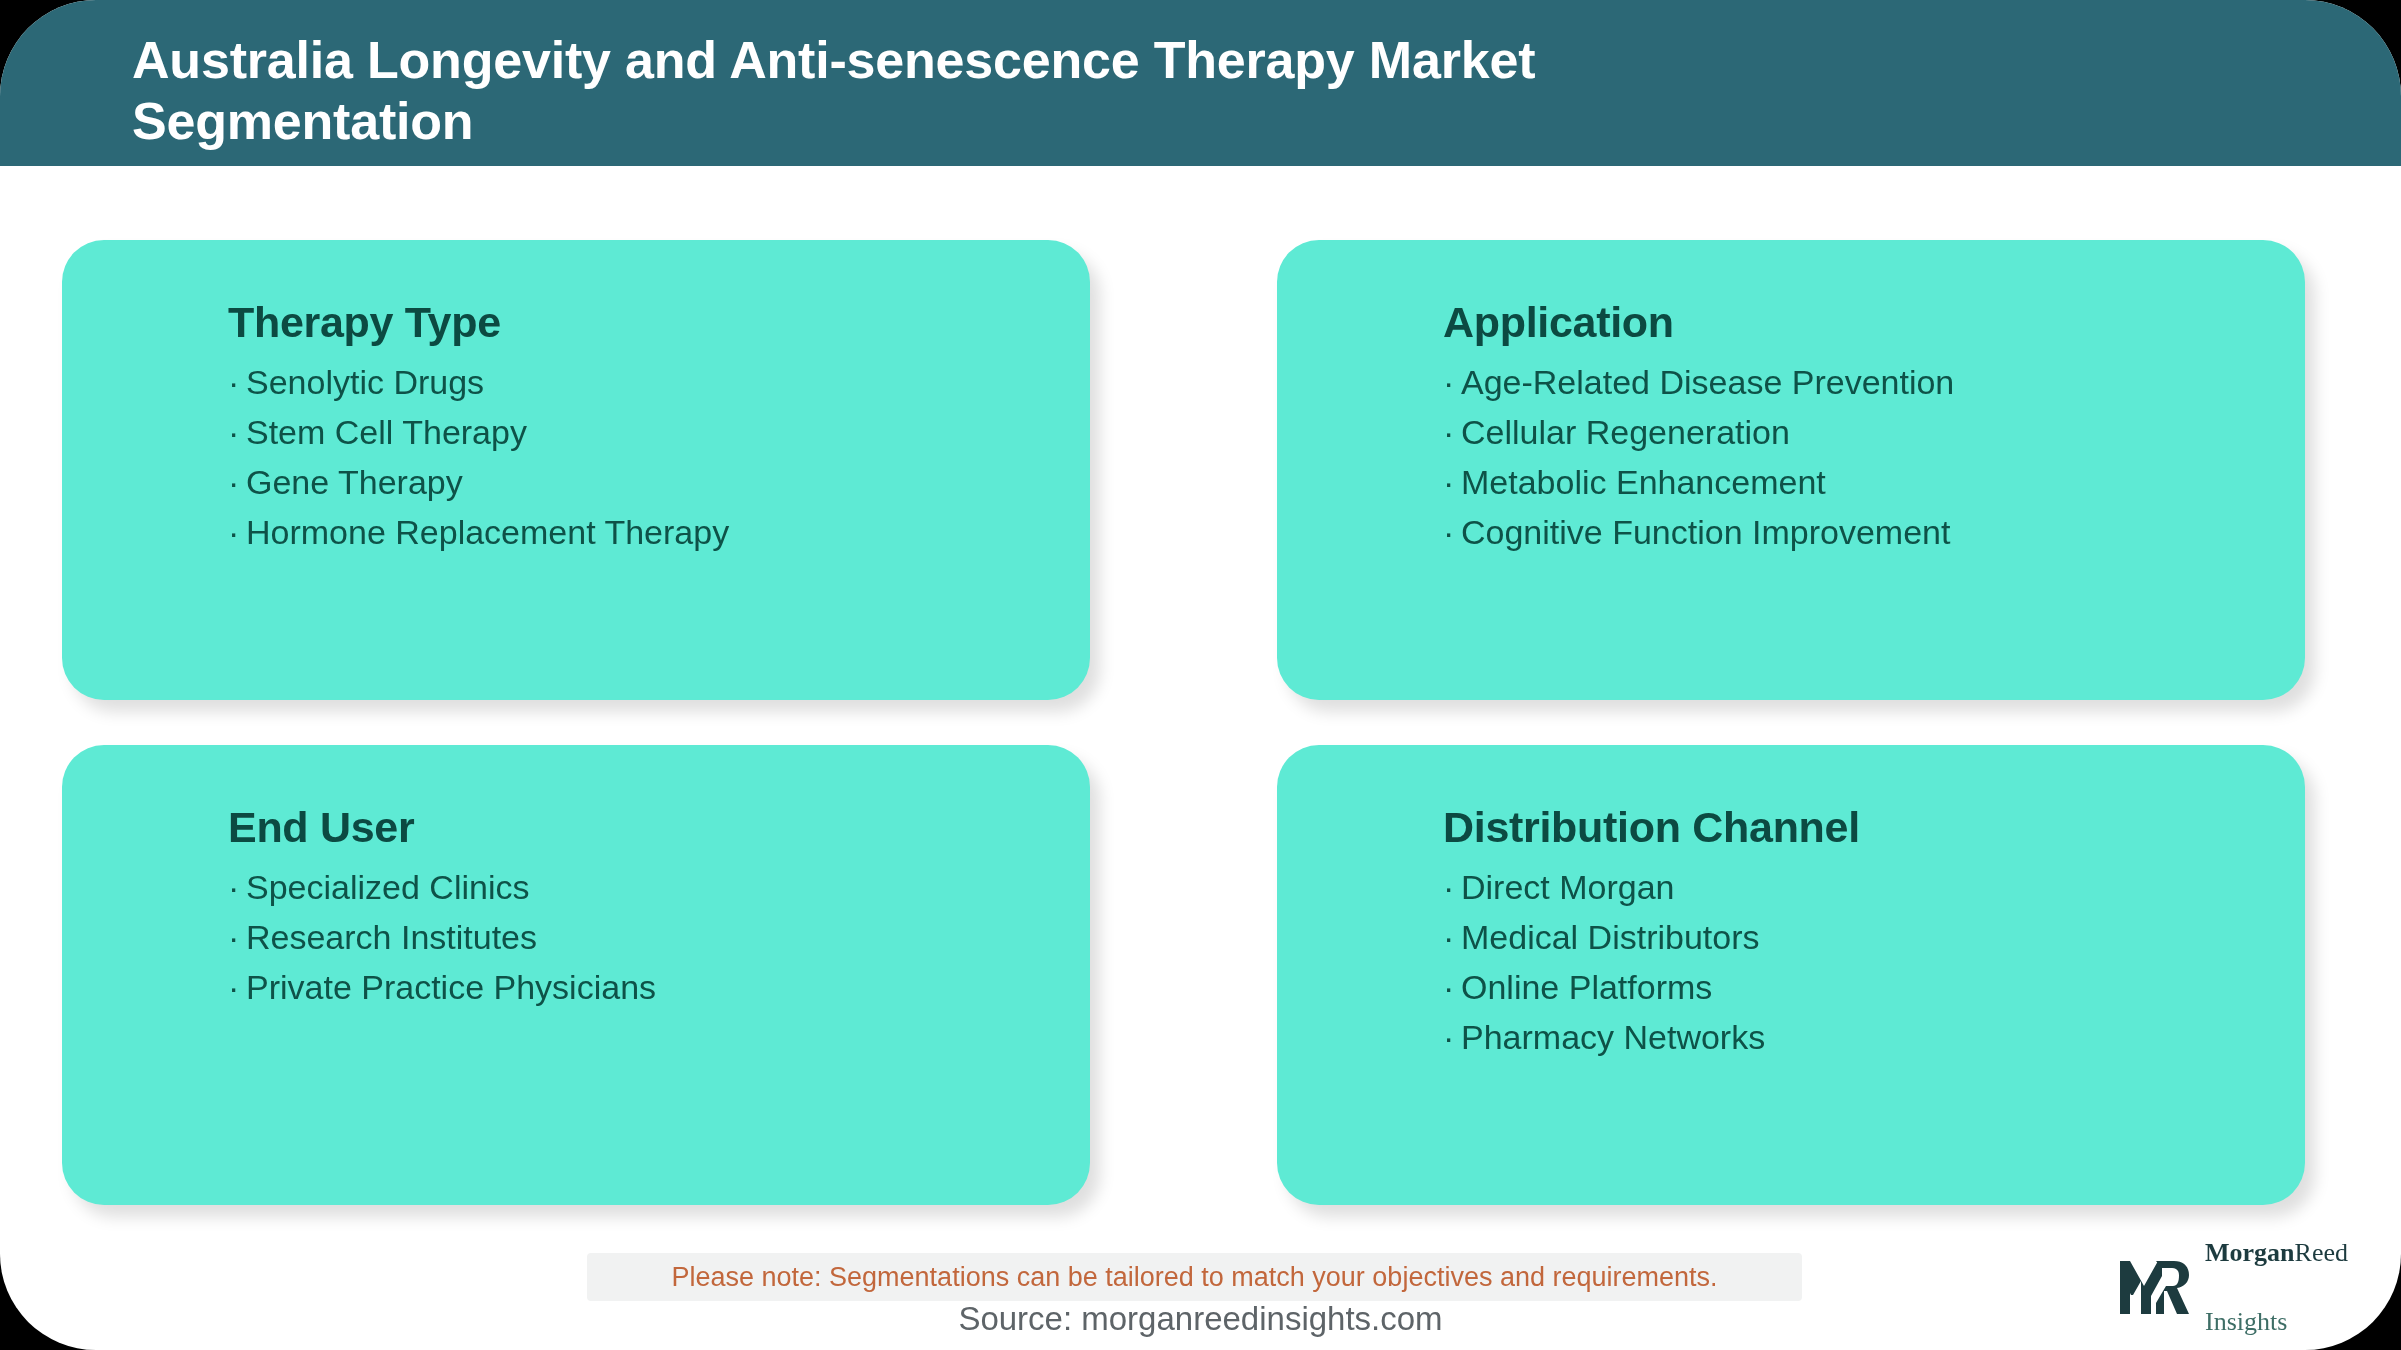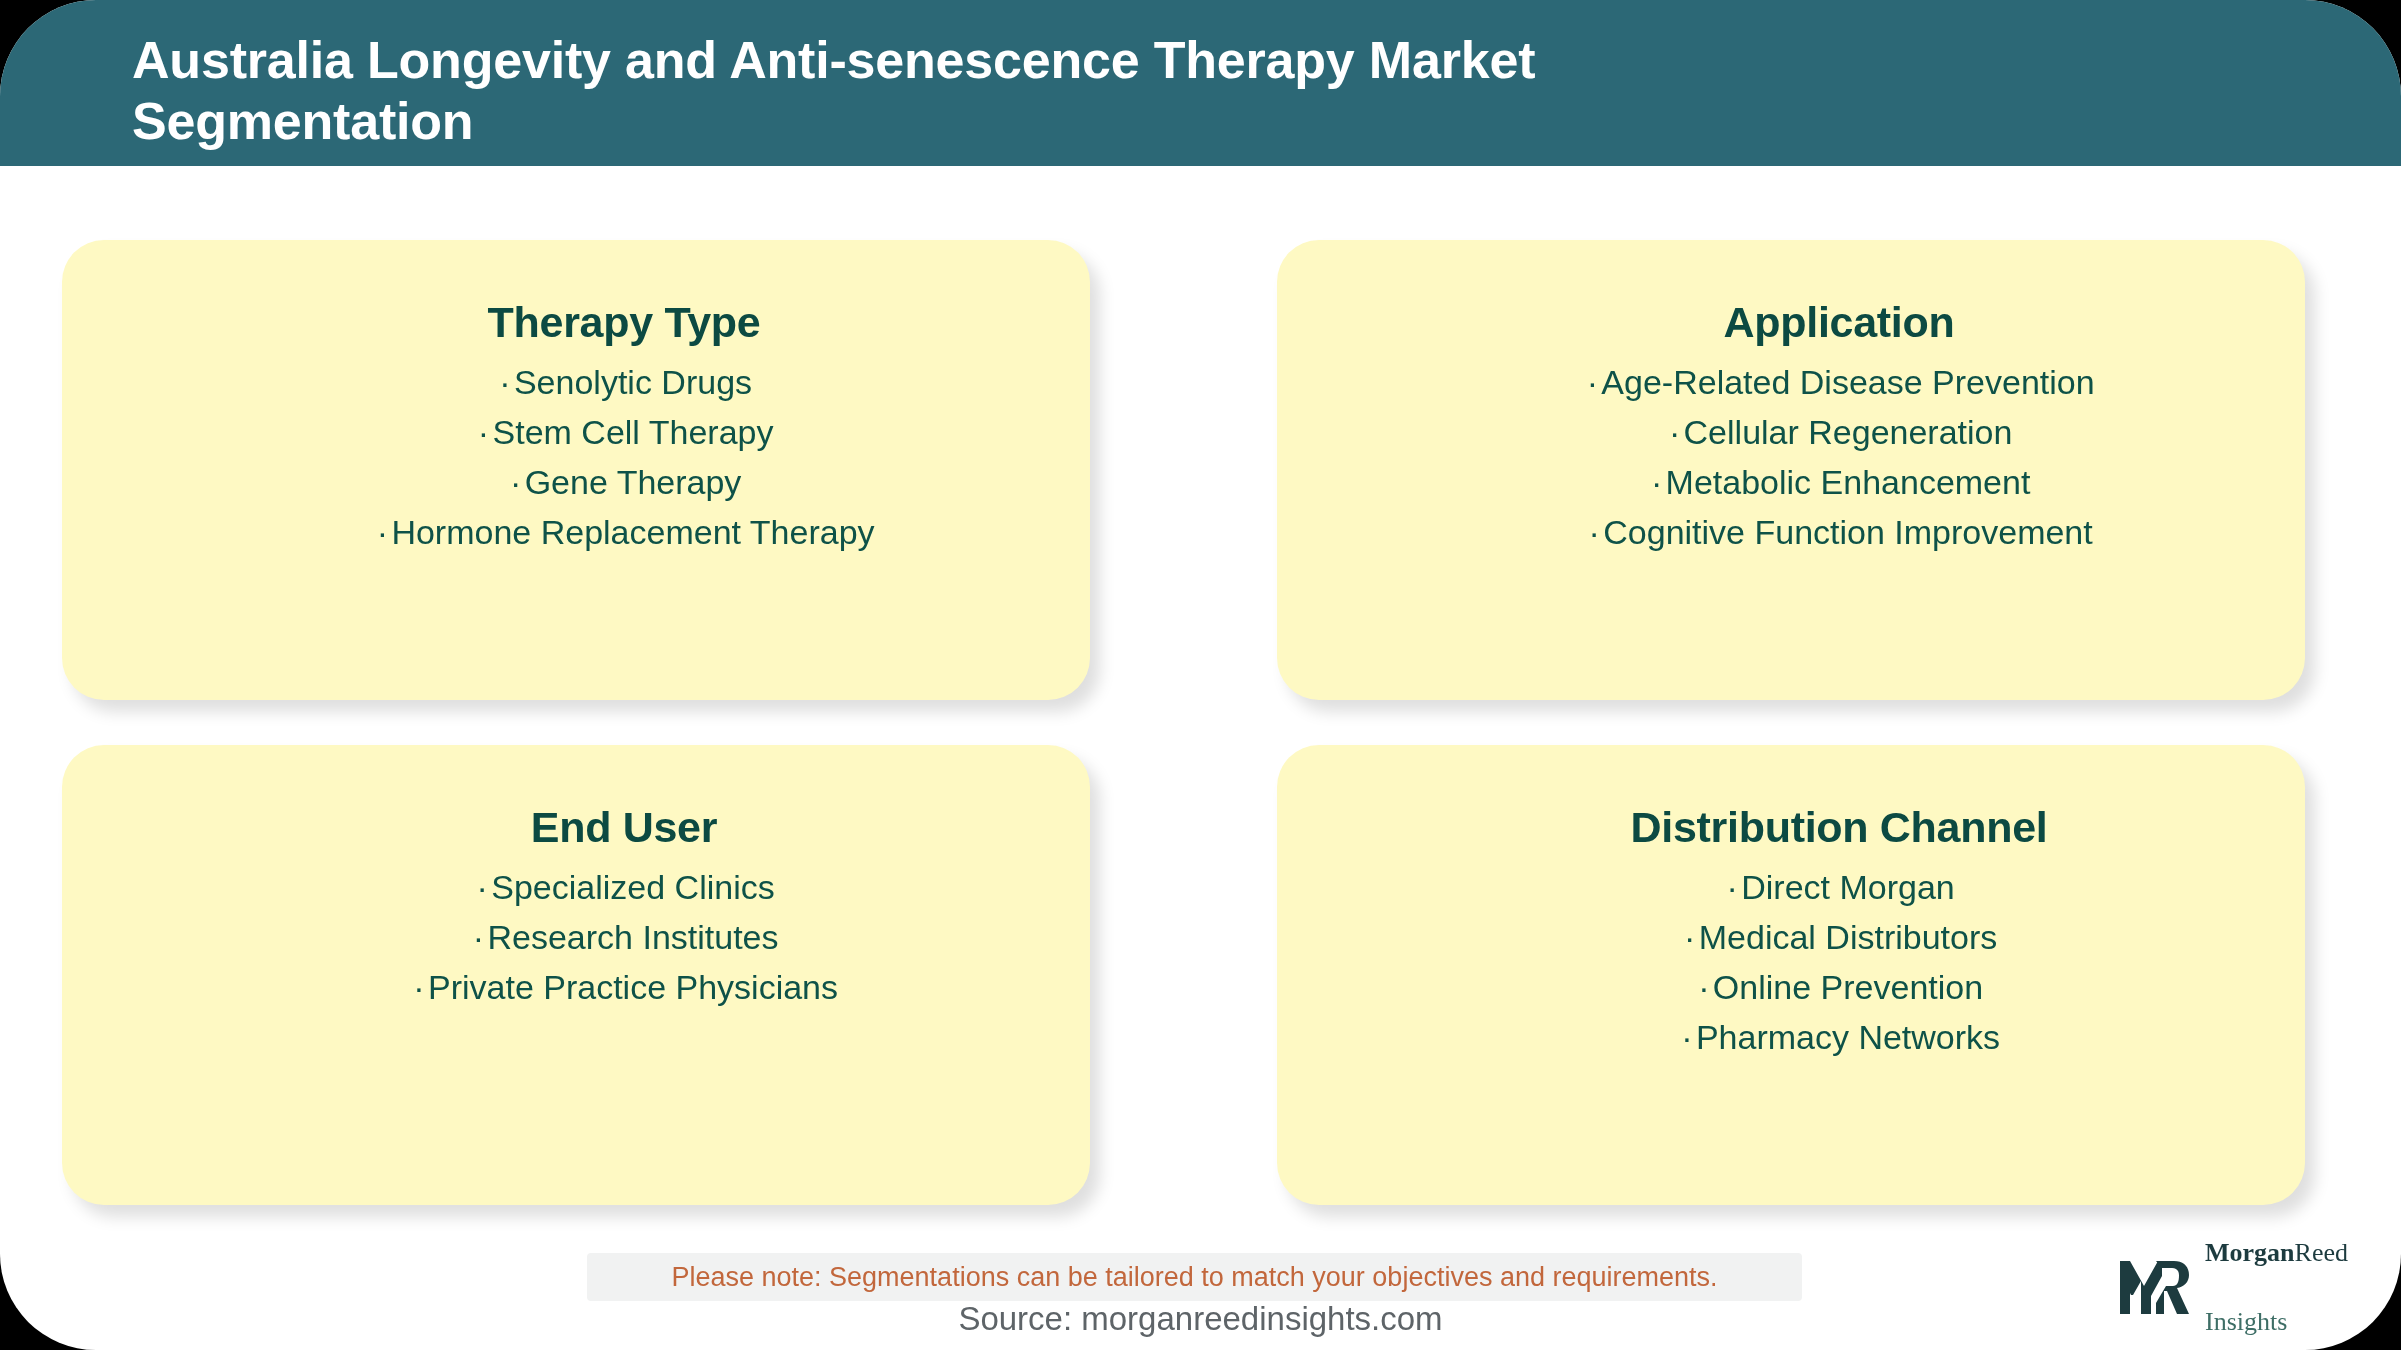--- a/index.html
+++ b/index.html
@@ -54,27 +54,26 @@
     width: 2277px;
     height: 965px;
     display: grid;
     grid-template-columns: 1028px 1028px;
     grid-template-rows: 460px 460px;
     column-gap: 187px;
     row-gap: 45px;
   }
 
   .card {
-    background: #fef9c3;
+    background: #5eead4;
     border-radius: 42px;
     box-shadow: 10px 12px 16px rgba(0,0,0,0.13);
     box-sizing: border-box;
     padding: 56px 70px 0 166px;
     position: relative;
-    text-align: center;
   }
 
   .card-title {
     color: #0C4A42;
     font-family: "Liberation Sans", sans-serif;
     font-size: 43px;
     font-weight: bold;
     letter-spacing: -0.3px;
     margin: 0 0 8px 0;
     line-height: 1.25;
@@ -209,21 +208,21 @@
         <li><span class="bullet">·</span><span>Research Institutes</span></li>
         <li><span class="bullet">·</span><span>Private Practice Physicians</span></li>
       </ul>
     </div>
 
     <div class="card">
       <h2 class="card-title">Distribution Channel</h2>
       <ul class="card-list">
         <li><span class="bullet">·</span><span>Direct Morgan</span></li>
         <li><span class="bullet">·</span><span>Medical Distributors</span></li>
-        <li><span class="bullet">·</span><span>Online Prevention</span></li>
+        <li><span class="bullet">·</span><span>Online Platforms</span></li>
         <li><span class="bullet">·</span><span>Pharmacy Networks</span></li>
       </ul>
     </div>
 
   </div>
 
   <div id="note-box">
     <span id="note-text">Please note: Segmentations can be tailored to match your objectives and requirements.</span>
   </div>
 

